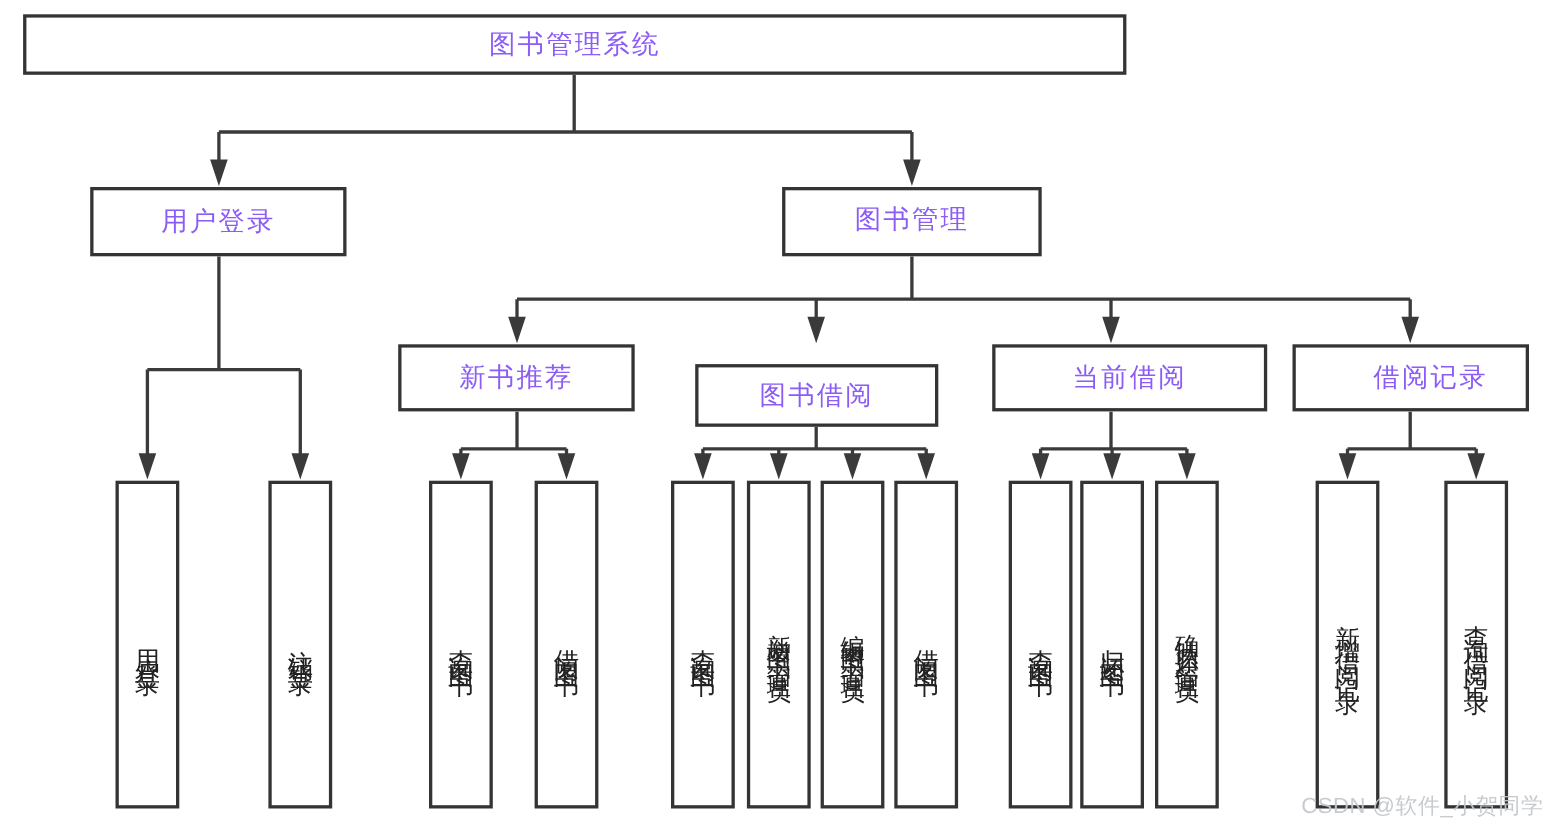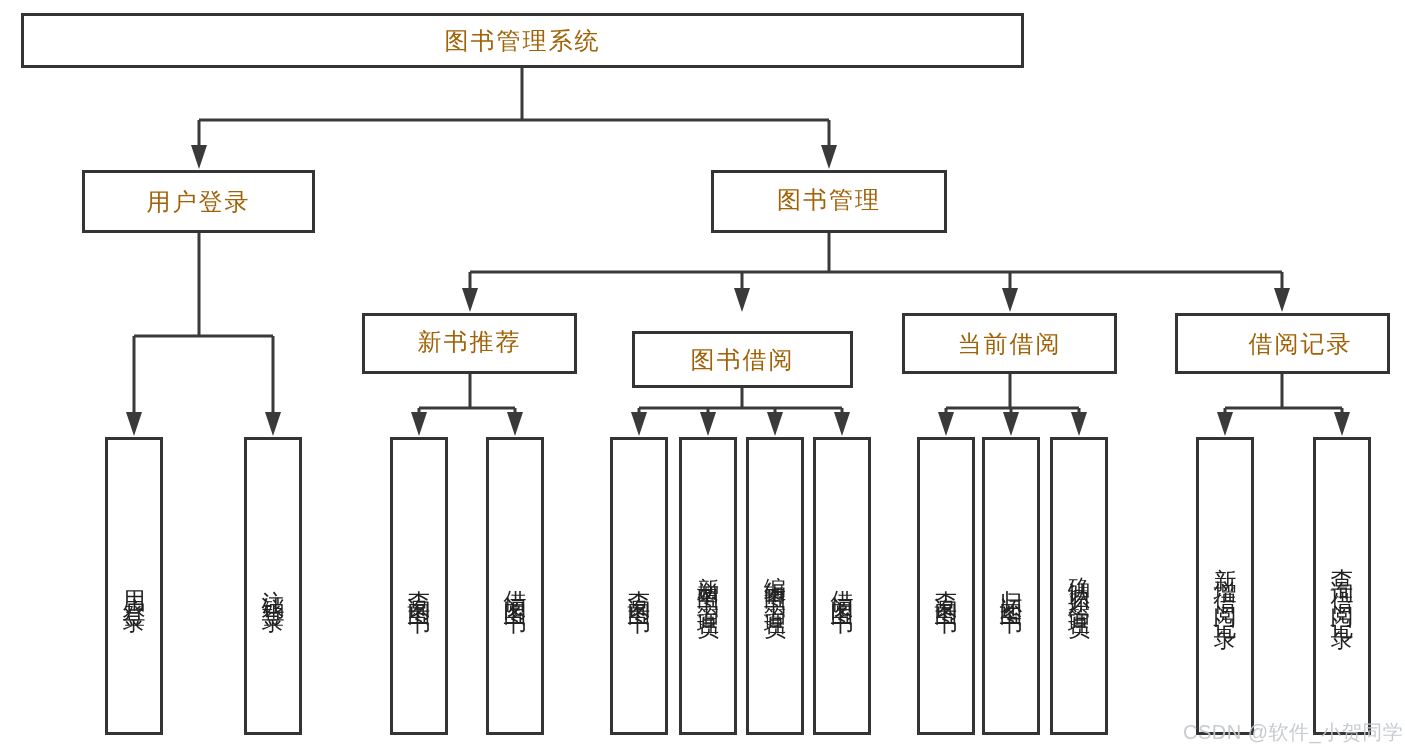--- a/index.html
+++ b/index.html
@@ -7,21 +7,21 @@
     position:relative; width:1405px; height:747px; background:#ffffff;
     font-family:"Liberation Sans", sans-serif; overflow:hidden;
   }
   .wires { position:absolute; left:0; top:0; z-index:0; }
   .box {
     position:absolute; box-sizing:border-box; background:#ffffff;
     border:3px solid #343434; display:flex; align-items:center; justify-content:center;
     z-index:1;
   }
   .hlabel {
-    font-size:24px; letter-spacing:2px; color:#a16207; white-space:nowrap; line-height:1;
+    font-size:24px; letter-spacing:2px; color:#8b5cf6; white-space:nowrap; line-height:1;
   }
   .vlabel {
     writing-mode:vertical-rl; text-orientation:mixed;
     font-size:23px; letter-spacing:7px; color:#222222; line-height:1; white-space:nowrap;
   }
   .long .vlabel { font-size:22px; letter-spacing:6px; }
   .mid  .vlabel { letter-spacing:12px; }
   .watermark {
     position:absolute; left:1183px; top:719px; z-index:5;
     font-size:20px; color:rgba(196,200,206,0.95); white-space:nowrap; letter-spacing:0.5px;
@@ -69,27 +69,27 @@
     <span class="hlabel">图书管理系统</span>
   </div>
 
   <div class="box" style="left:82px; top:170px; width:233px; height:63px;">
     <span class="hlabel">用户登录</span>
   </div>
   <div class="box" style="left:711px; top:170px; width:236px; height:63px;font-family:Liberation Mono, monospace;">
     <span class="hlabel">图书管理</span>
   </div>
 
-  <div class="box" style="left:362px; top:313px; width:215px; height:61px;font-family:Liberation Mono, monospace;">
+  <div class="box" style="left:362px; top:313px; width:215px; height:61px;">
     <span class="hlabel">新书推荐</span>
   </div>
   <div class="box" style="left:632px; top:331px; width:221px; height:57px;">
     <span class="hlabel">图书借阅</span>
   </div>
-  <div class="box" style="left:902px; top:313px; width:215px; height:61px;">
+  <div class="box" style="left:902px; top:313px; width:250px; height:61px;">
     <span class="hlabel">当前借阅</span>
   </div>
   <div class="box" style="left:1175px; top:313px; width:215px; height:61px;padding-left:36px;">
     <span class="hlabel">借阅记录</span>
   </div>
 
   <div class="box" style="left:105px; top:437px; width:58px; height:298px;">
     <span class="vlabel">用户登录</span>
   </div>
   <div class="box" style="left:244px; top:437px; width:58px; height:298px;">

